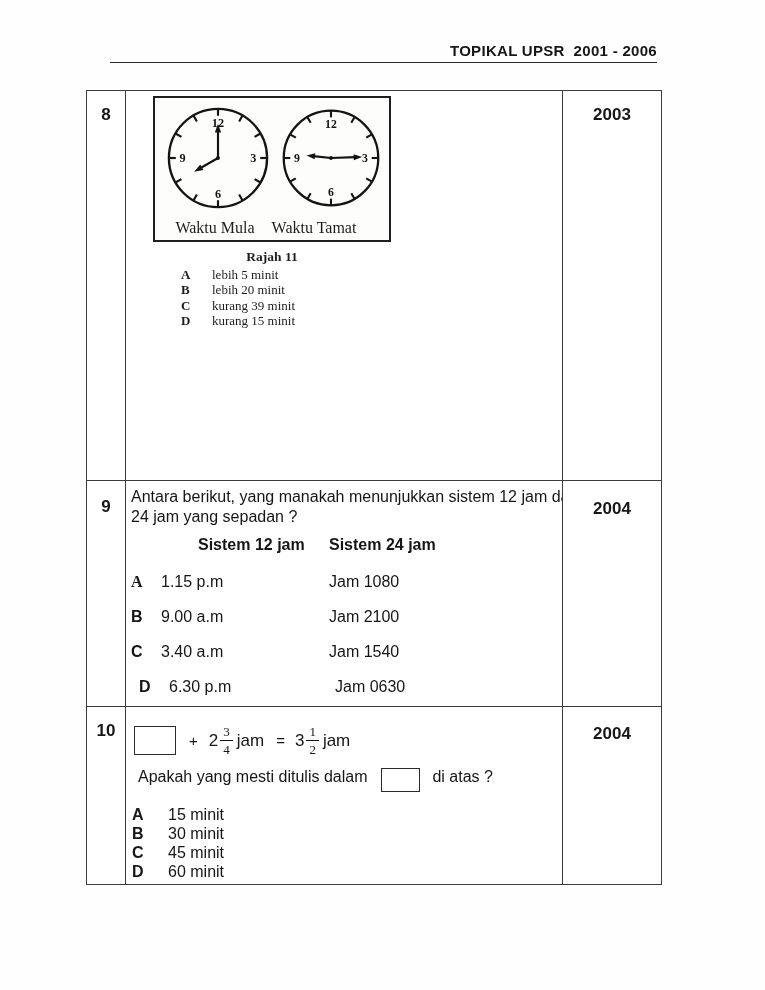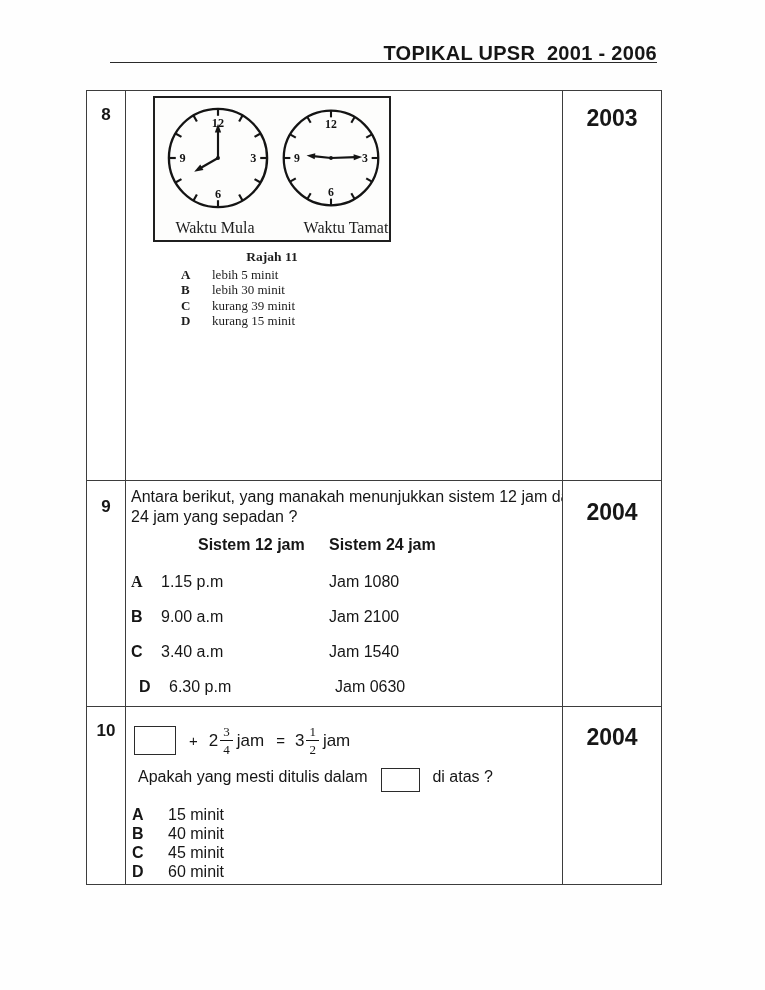--- a/index.html
+++ b/index.html
@@ -6,21 +6,21 @@
   body{
     width:765px;height:990px;background:#ffffff;position:relative;
     font-family:"Liberation Sans", sans-serif;color:#1b1b1b;
     -webkit-font-smoothing:antialiased;
   }
   .page{position:absolute;inset:0;background:#fefefe;}
 
   
   .header-title{
     position:absolute;top:42px;right:108px;
-    font-size:20px;font-weight:bold;letter-spacing:.3px;color:#161616;
+    font-size:15px;font-weight:bold;letter-spacing:.3px;color:#161616;
     white-space:pre;
   }
   .header-rule{
     position:absolute;top:62px;left:110px;width:547px;height:0;
     border-top:1.6px solid #2a2a2a;
   }
 
   
   .qtable{
     position:absolute;left:86px;top:90px;
@@ -31,36 +31,36 @@
     background:#fff;
   }
   .cell{
     border-right:1px solid #3d3d3d;border-bottom:1px solid #3d3d3d;
     overflow:hidden;position:relative;
   }
   .cell.last-col{border-right:none;}
   .cell.last-row{border-bottom:none;}
   .num-cell{text-align:center;font-size:17px;font-weight:bold;color:#171717;}
   .num-cell.p8{padding-top:14px;} .num-cell.p9{padding-top:16px;} .num-cell.p10{padding-top:14px;}
-  .year-cell{text-align:center;font-size:23px;font-weight:600;color:#171717;}
+  .year-cell{text-align:center;font-size:17px;font-weight:600;color:#171717;}
   .year-cell.p8{padding-top:14px;} .year-cell.p9{padding-top:18px;} .year-cell.p10{padding-top:17px;}
 
   
   .q8{font-family:"Liberation Serif", serif;font-size:13px;line-height:15.5px;color:#1d1d1d;}
   .q8-intro{margin:12px 36px 0 55px;text-align:justify;}
   .clock-figure{
     margin:5px 0 0 27px;width:234px;height:142px;
     border:2px solid #1f1f1f;position:relative;background:#fdfdfc;
   }
   .clock{position:absolute;text-align:center;}
   .clock.c0{left:9px;top:6px;width:108px;height:108px;}
   .clock.c1{left:124px;top:8px;width:104px;height:104px;}
   .clock-label{position:absolute;bottom:5px;font-size:16px;color:#1d1d1d;text-align:center;}
   .clock-label.l0{left:0;width:120px;}
-  .clock-label.l1{left:132px;width:118px;}
+  .clock-label.l1{left:100px;width:118px;}
   .figure-caption{margin:7px 0 0 27px;width:238px;text-align:center;font-weight:bold;font-size:13.5px;}
   .q8-body{margin:8px 36px 0 55px;text-align:justify;}
   .q8-opts{margin:2px 0 0 55px;}
   .q8-opt{display:flex;}
   .q8-letter{width:31px;font-weight:bold;flex:0 0 31px;}
 
   
   .q9{font-size:16px;line-height:20px;color:#161616;}
   .q9-line1{margin:6px 0 0 5px;white-space:nowrap;overflow:hidden;width:434px;}
   .q9-line2{margin:0 0 0 5px;}
@@ -168,21 +168,21 @@
       <div class="figure-caption">Rajah 11</div>
 
 
       <div class="q8-opts">
         <div class="q8-opt">
           <span class="q8-letter">A</span>
           <span>lebih 5 minit</span>
         </div>
         <div class="q8-opt">
           <span class="q8-letter">B</span>
-          <span>lebih 30 minit</span>
+          <span>lebih 20 minit</span>
         </div>
         <div class="q8-opt">
           <span class="q8-letter">C</span>
           <span>kurang 39 minit</span>
         </div>
         <div class="q8-opt">
           <span class="q8-letter">D</span>
           <span>kurang 15 minit</span>
         </div>
       </div>
@@ -252,21 +252,21 @@
         <span>di atas ?</span>
       </div>
 
       <div class="q10-opts">
         <div class="q10-opt">
           <span class="q10-letter">A</span>
           <span>15 minit</span>
         </div>
         <div class="q10-opt">
           <span class="q10-letter">B</span>
-          <span>40 minit</span>
+          <span>30 minit</span>
         </div>
         <div class="q10-opt">
           <span class="q10-letter">C</span>
           <span>45 minit</span>
         </div>
         <div class="q10-opt">
           <span class="q10-letter">D</span>
           <span>60 minit</span>
         </div>
       </div>

